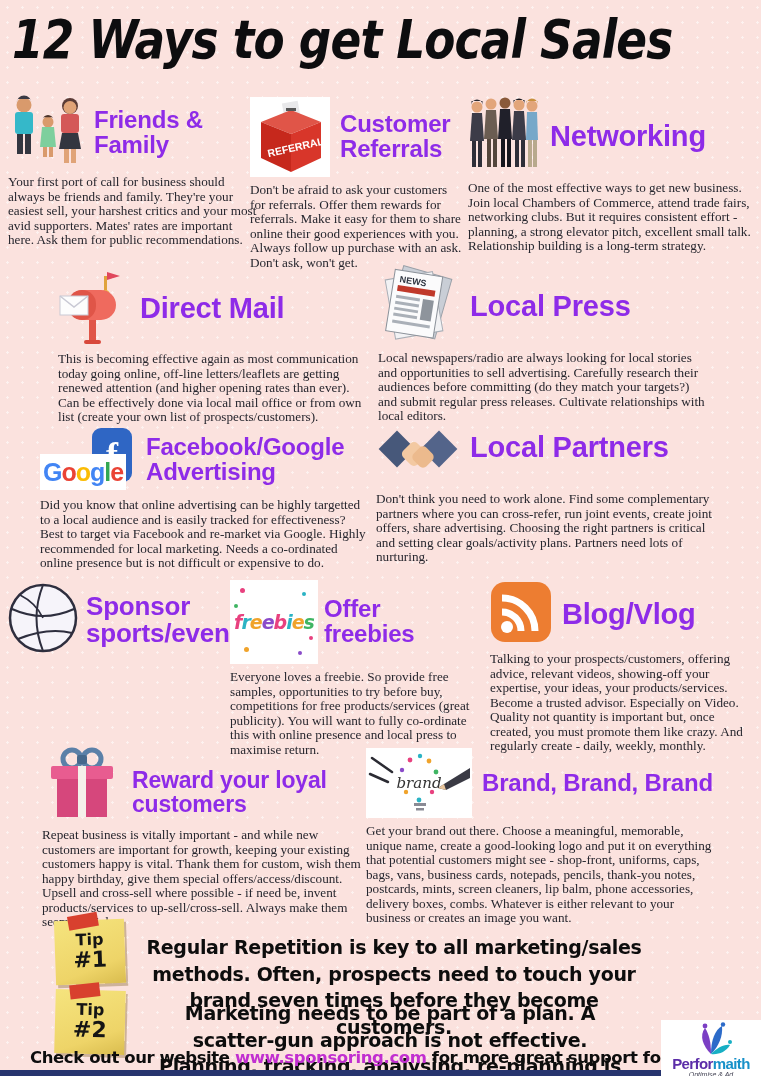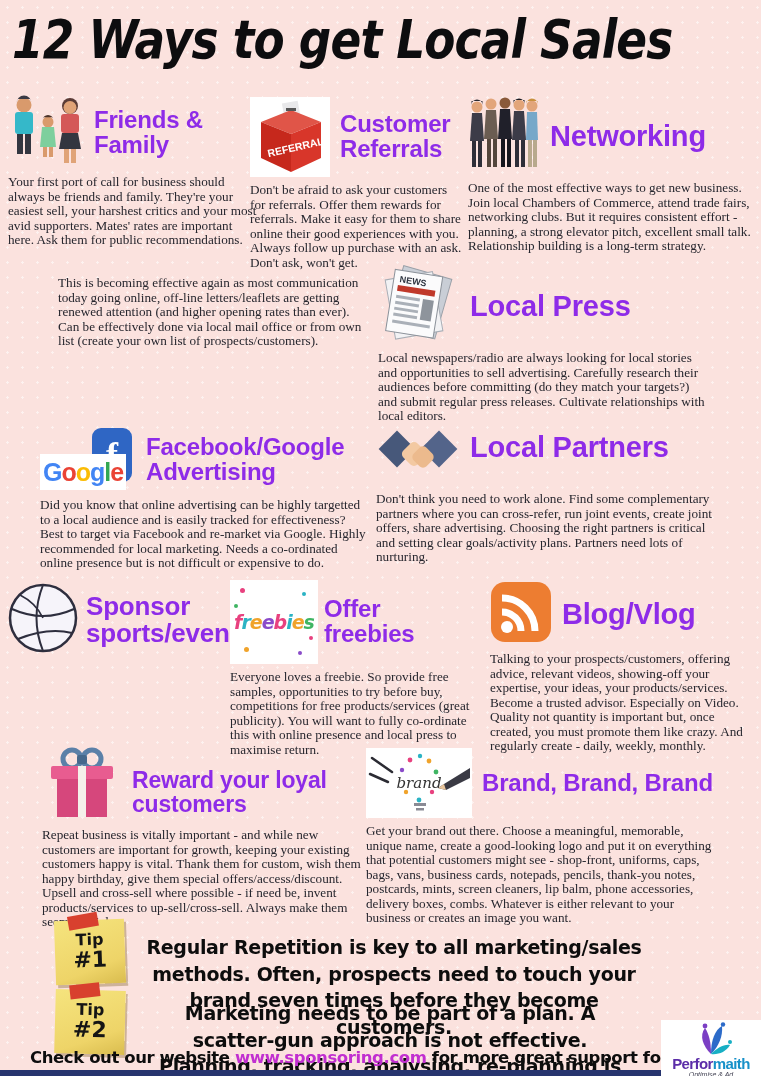--- a/index.html
+++ b/index.html
@@ -165,20 +165,36 @@
             <rect x="60" y="45" width="4" height="27" fill="#b8a98c"></rect>
             <rect x="65" y="45" width="4" height="27" fill="#b8a98c"></rect>
         </svg>
       </span>
       <h2 class="h-lg">Networking</h2>
     </div>
     <p class="body">One of the most effective ways to get new business.  Join local Chambers of Commerce, attend trade fairs, networking clubs. But it requires consistent effort - planning, a strong elevator pitch, excellent small talk. Relationship building is a long-term strategy.</p>
   </div>
 
   <div class="sec" id="s4" style="left:58px;top:270px;width:312px;">
+    <div class="sec-head" style="height:76px;">
+      <span class="icon-box">
+        <svg width="72" height="76" viewBox="0 0 72 76">
+          <rect x="46" y="8" width="3" height="20" fill="#e0a33c"></rect>
+          <polygon points="49,4 62,8 49,12" fill="#e0475c"></polygon>
+          <circle cx="47.5" cy="26" r="4" fill="#f0b84a"></circle>
+          <rect x="10" y="22" width="48" height="30" rx="15" fill="#ef6a5e"></rect>
+          <rect x="10" y="22" width="28" height="30" rx="14" fill="#e05548"></rect>
+          <rect x="2" y="28" width="28" height="19" fill="#fdfdfd" stroke="#c9c9d4"></rect>
+          <path d="M2 28 L16 39 L30 28" fill="none" stroke="#c9c9d4" stroke-width="1.5"></path>
+          <rect x="31" y="52" width="7" height="22" fill="#e05548"></rect>
+          <rect x="26" y="72" width="17" height="4" rx="2" fill="#d8473a"></rect>
+        </svg>
+      </span>
+      <h2 class="h-lg">Direct Mail</h2>
+    </div>
     <p class="body">This is becoming effective again as most communication today going online, off-line letters/leaflets are getting renewed attention (and higher opening rates than ever).  Can be effectively done via local mail office or from own list (create your own list of prospects/customers).</p>
   </div>
 
   <div class="sec" id="s5" style="left:378px;top:267px;width:330px;">
     <div class="sec-head" style="height:78px;">
       <span class="icon-box">
         <svg width="82" height="78" viewBox="0 0 82 78">
           <g transform="rotate(16 40 38)">
               <rect x="16" y="6" width="50" height="62" fill="#c9ced6" stroke="#9aa0a8"></rect>
             </g>

